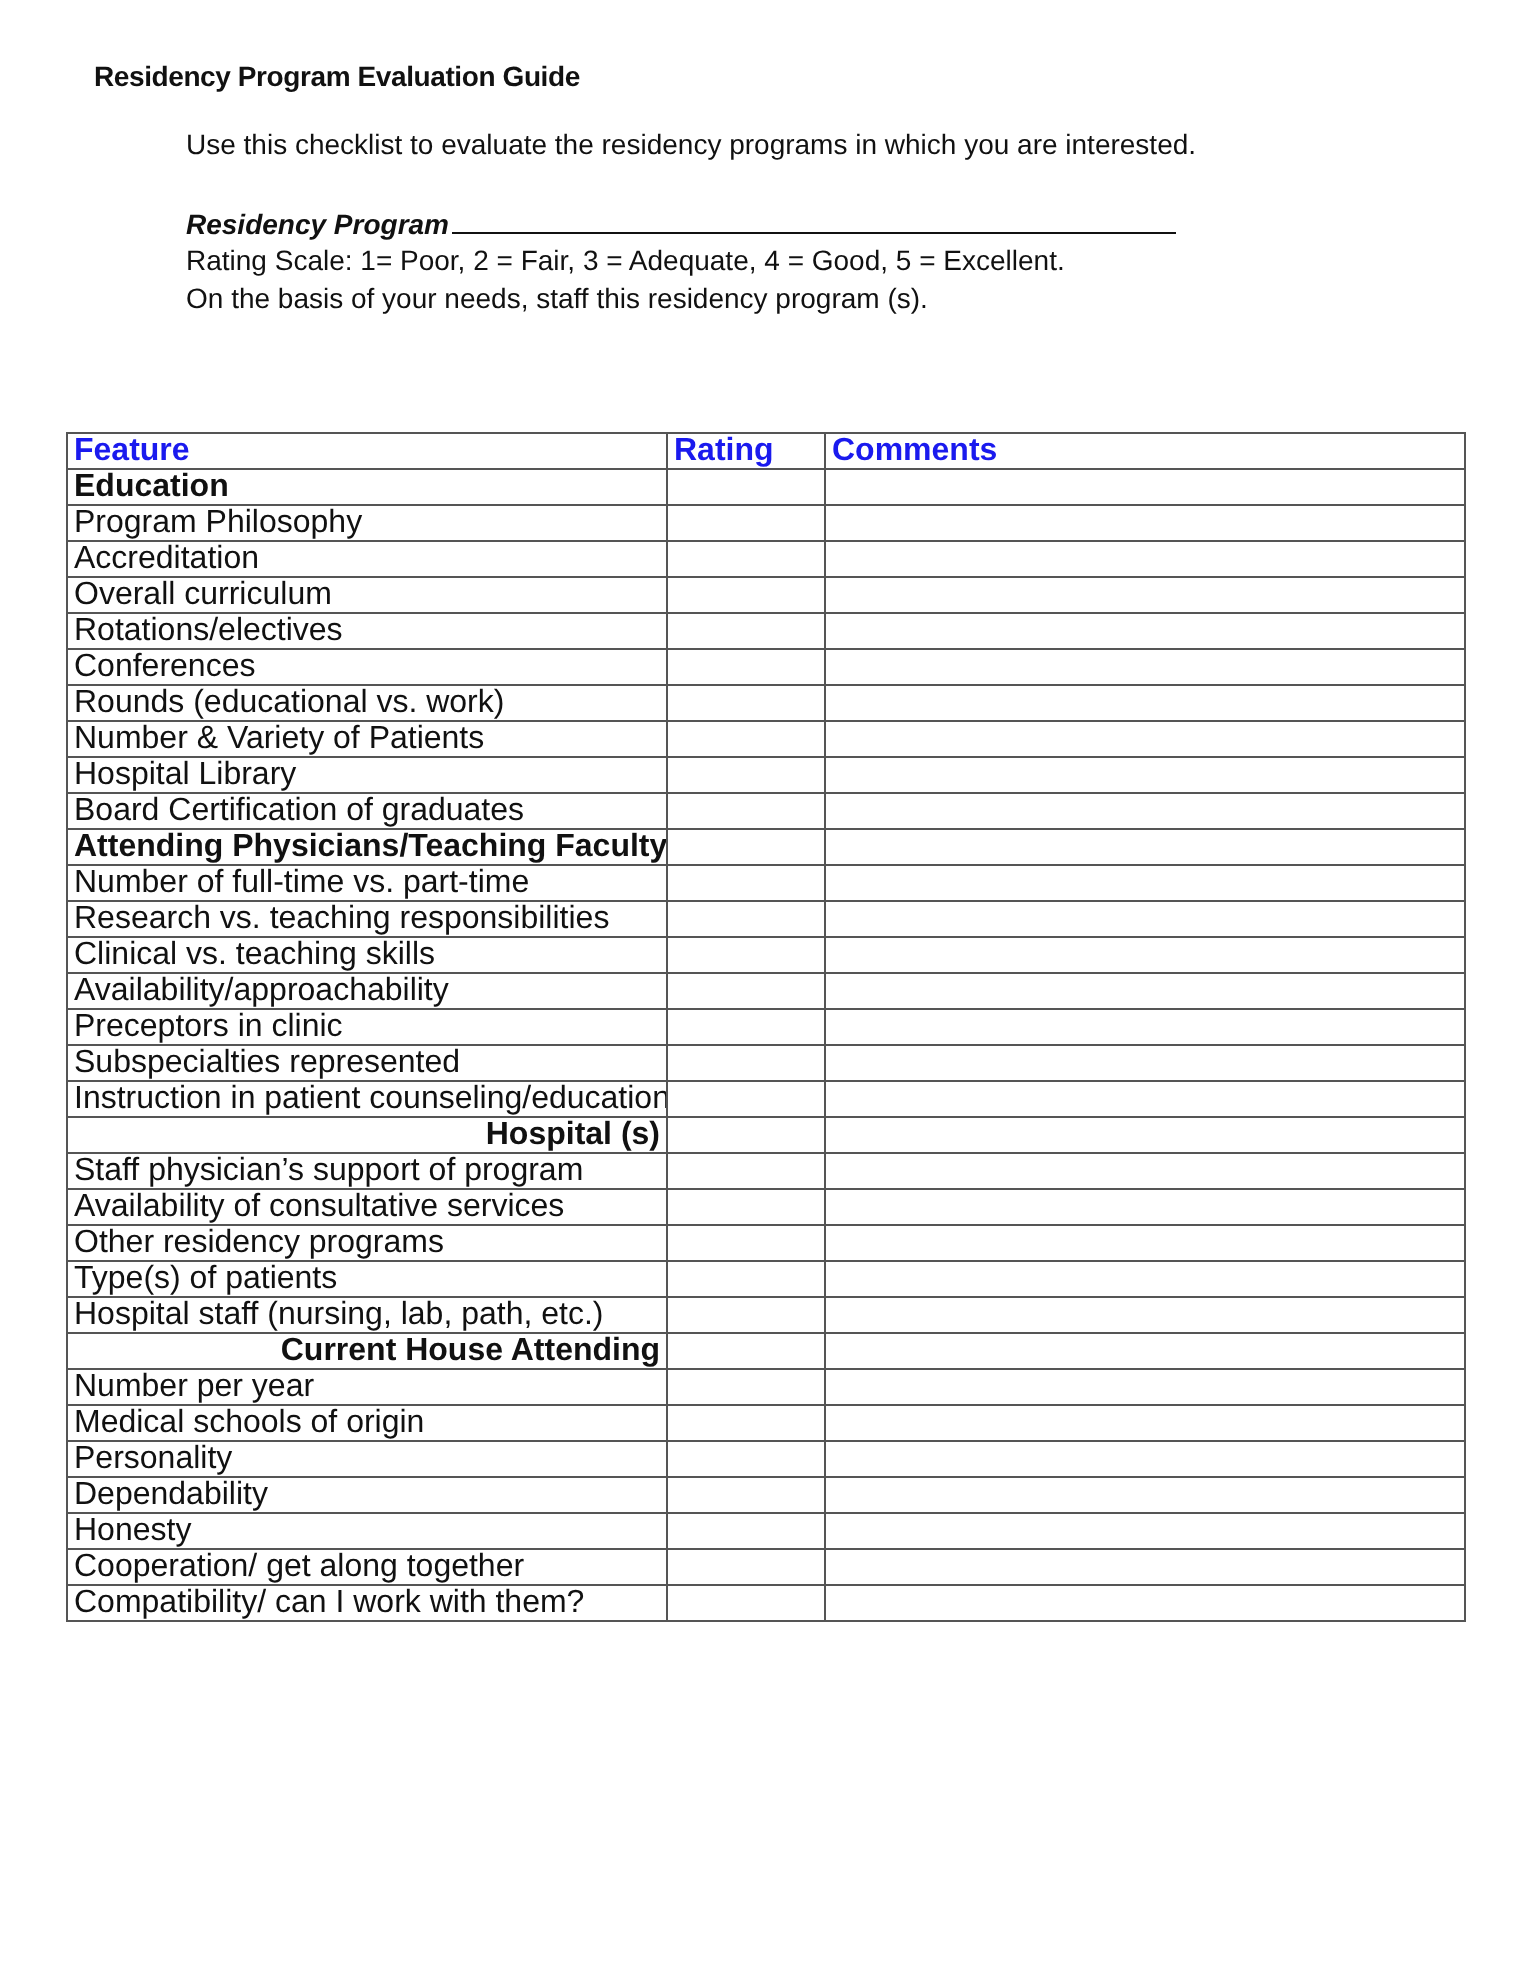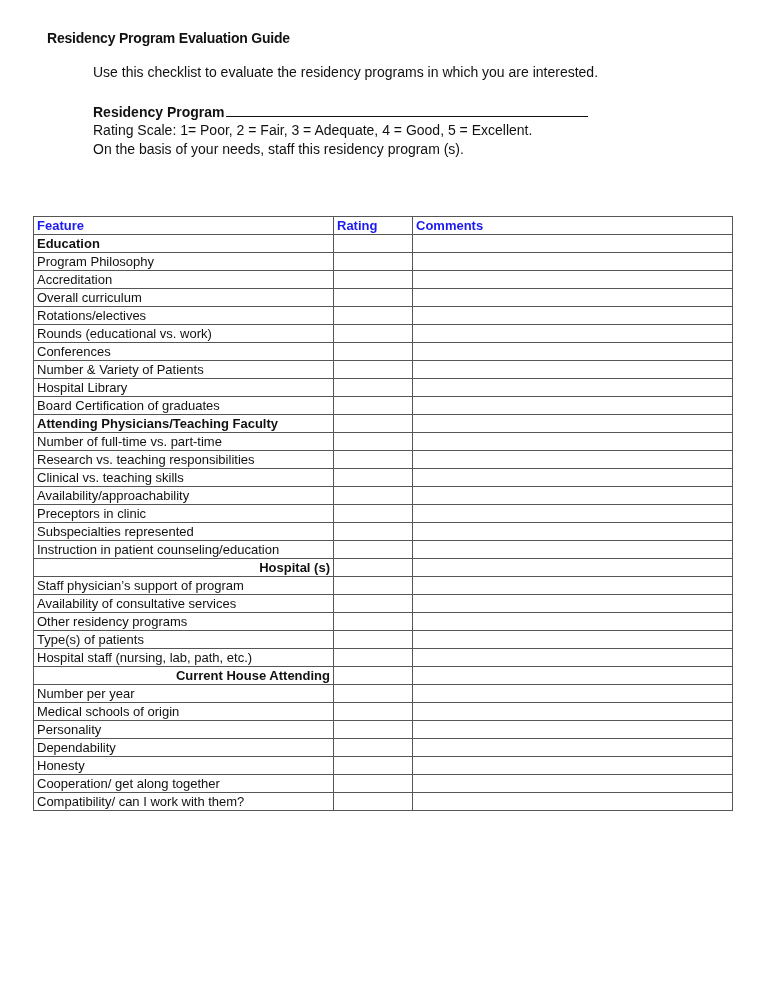--- a/index.html
+++ b/index.html
@@ -10,32 +10,32 @@
     .page { position: absolute; left: 47px; top: 0; width: 690px; }
     .title {
       position: absolute; top: 30px; left: 0;
       font-size: 14px; font-weight: bold; letter-spacing: -0.2px;
       white-space: nowrap;
     }
     .line {
       position: absolute; left: 0; font-size: 14px; white-space: nowrap; margin-left: 46px;
     }
     .l1 { top: 64px; }
-    .l2 { top: 104px; font-weight: bold; }
+    .l2 { top: 104px; font-weight: bold; font-style: italic; }
     .l3 { top: 122px; }
     .l4 { top: 141px; }
     .underline-blank {
       display: inline-block; width: 362px; border-bottom: 1.5px solid #111;
       height: 12px; vertical-align: baseline; margin-left: 1px;
     }
 
     table.eval {
       position: absolute; left: 33px; top: 216px;
       width: 699px; border-collapse: collapse; table-layout: fixed;
-      font-size: 13px;
+      font-size: 16px;
     }
     table.eval col.c1 { width: 300px; }
     table.eval col.c2 { width: 79px; }
     table.eval col.c3 { width: 320px; }
     table.eval td {
       border: 1px solid #555555; padding: 0 3px; height: 17px; line-height: 17px;
       vertical-align: top; white-space: nowrap; overflow: hidden;
     }
     td.hdr { color: #1a1aee; font-weight: bold; }
     td.feat-hdr { border-bottom: none; }
@@ -89,26 +89,26 @@
         <td class="item">Overall curriculum</td>
         <td></td>
         <td></td>
       </tr>
     <tr>
         <td class="item">Rotations/electives</td>
         <td></td>
         <td></td>
       </tr>
     <tr>
+        <td class="item">Conferences</td>
+        <td></td>
+        <td></td>
+      </tr>
+    <tr>
         <td class="item">Rounds (educational vs. work)</td>
-        <td></td>
-        <td></td>
-      </tr>
-    <tr>
-        <td class="item">Conferences</td>
         <td></td>
         <td></td>
       </tr>
     <tr>
         <td class="item">Number &amp; Variety of Patients</td>
         <td></td>
         <td></td>
       </tr>
     <tr>
         <td class="item">Hospital Library</td>

